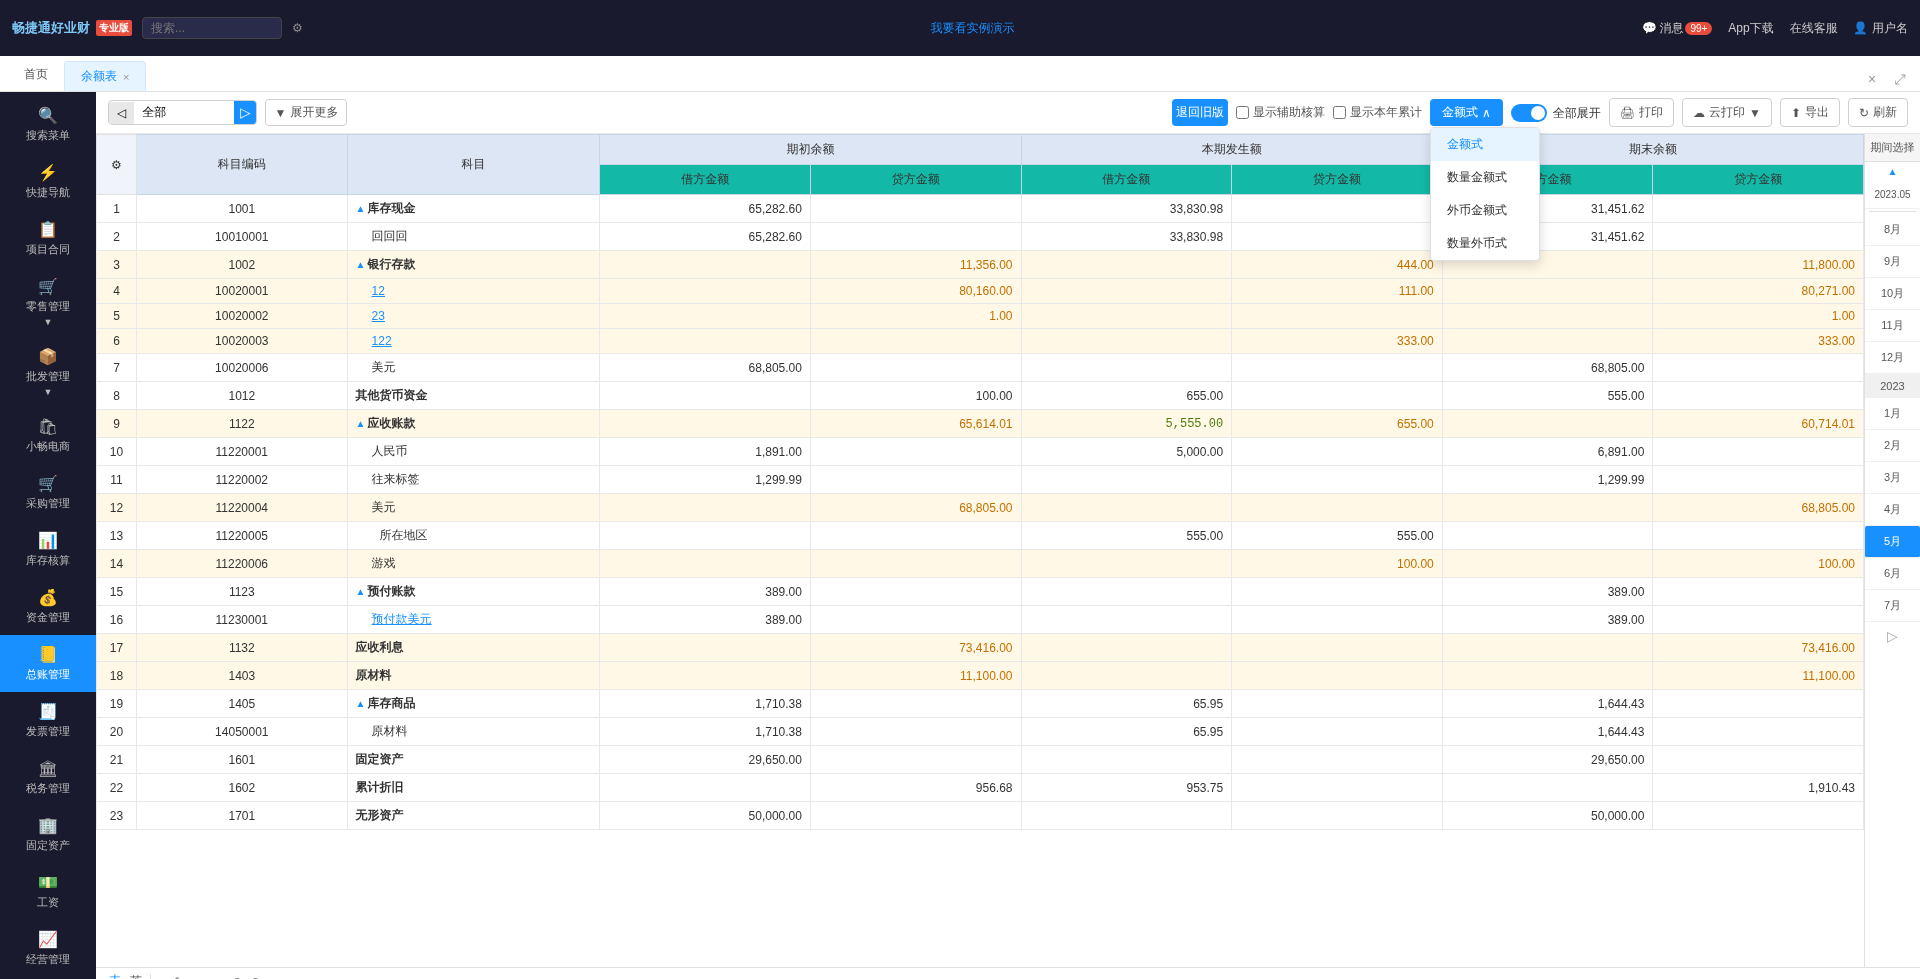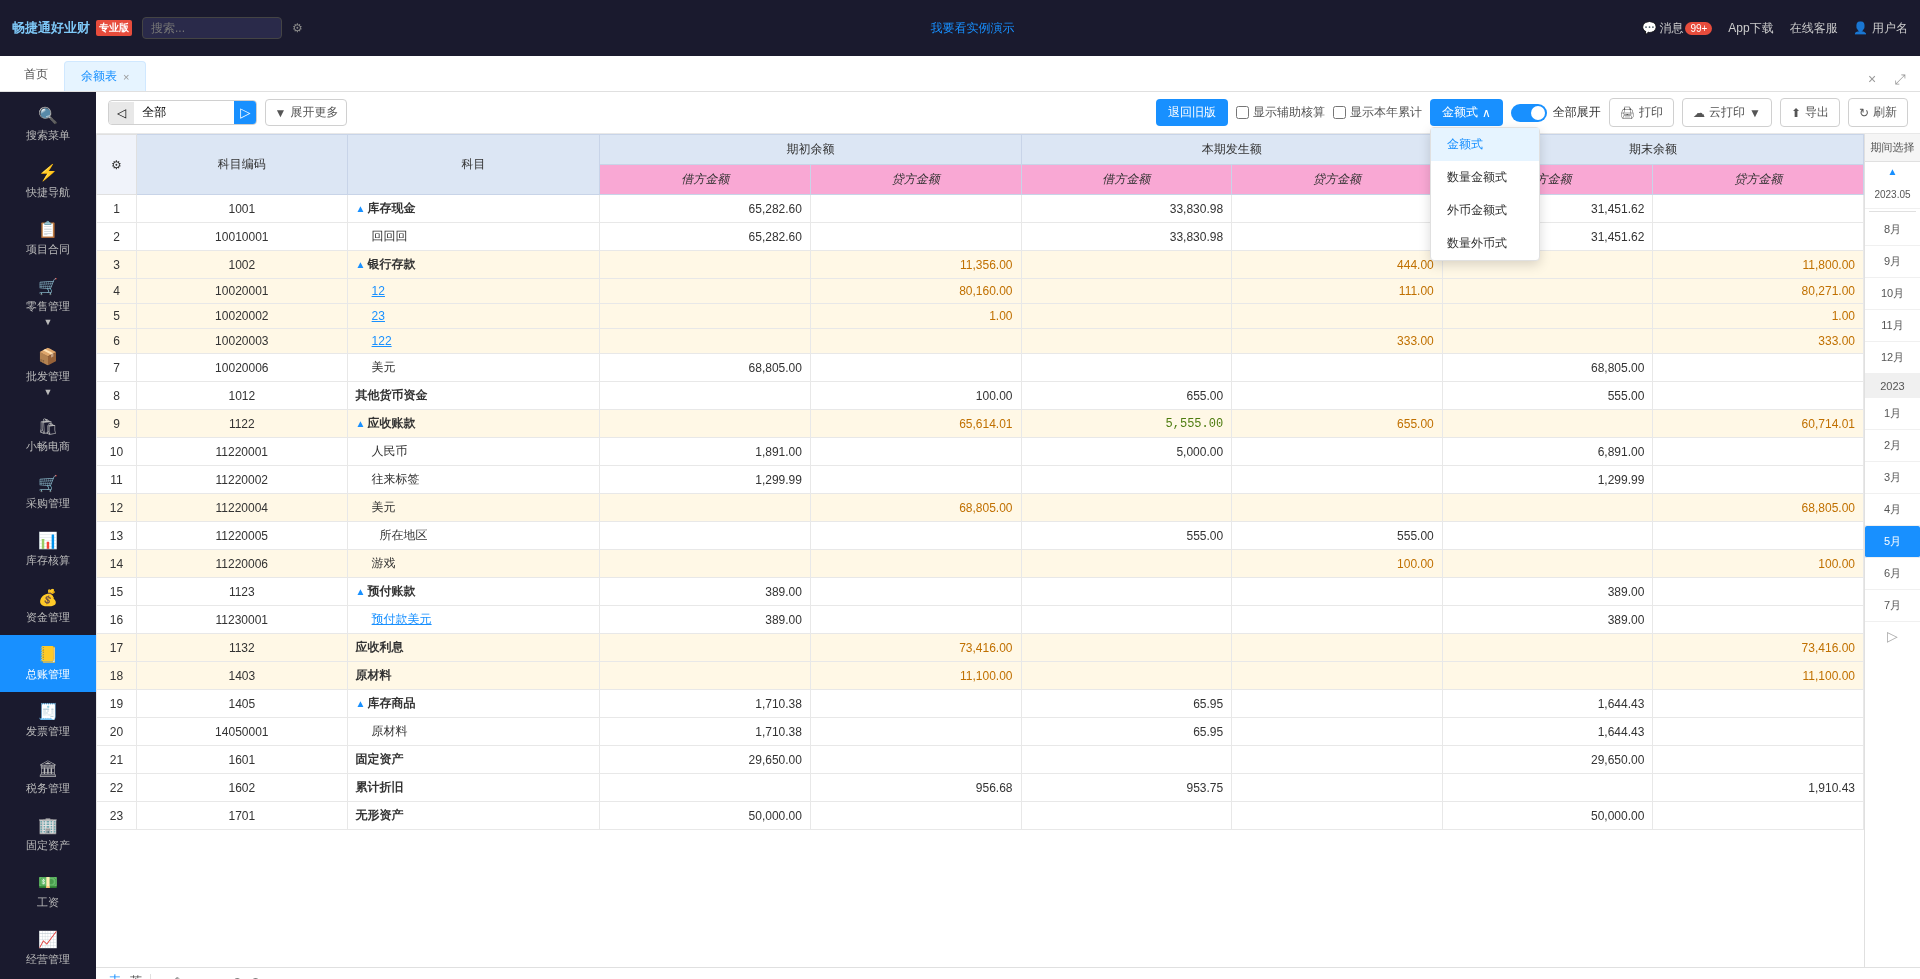--- a/index.html
+++ b/index.html
@@ -36,35 +36,35 @@
     .content { flex: 1; display: flex; flex-direction: column; background: #f5f6fa; overflow: hidden; }
 
     
     .toolbar { background: #fff; padding: 6px 12px; display: flex; align-items: center; gap: 8px; border-bottom: 1px solid #e8e8e8; flex-wrap: nowrap; }
     .toolbar-search { display: flex; align-items: center; border: 1px solid #d0d0d0; border-radius: 4px; overflow: hidden; }
     .toolbar-search-btn { background: #e8e8e8; border: none; padding: 4px 8px; cursor: pointer; font-size: 12px; }
     .toolbar-search-input { border: none; outline: none; padding: 4px 8px; font-size: 12px; width: 100px; }
     .toolbar-search-arrow { background: #1890ff; color: #fff; border: none; padding: 4px 6px; cursor: pointer; }
     .expand-btn { display: flex; align-items: center; gap: 4px; border: 1px solid #d0d0d0; border-radius: 4px; padding: 4px 8px; cursor: pointer; font-size: 12px; color: #555; background: #fff; }
     .toolbar-right { margin-left: auto; display: flex; align-items: center; gap: 8px; }
-    .btn-back { background: #1890ff; color: #fff; border: none; border-radius: 4px; padding: 5px 12px; cursor: pointer; font-size: 12px; }
+    .btn-back { background: #1890ff; color: #fff; border: none; border-radius: 4px; padding: 5px 4px; cursor: pointer; font-size: 12px; }
     .check-label { display: flex; align-items: center; gap: 4px; font-size: 12px; color: #555; cursor: pointer; }
     .btn-style { background: #1890ff; color: #fff; border: none; border-radius: 4px; padding: 5px 12px; cursor: pointer; font-size: 12px; display: flex; align-items: center; gap: 4px; position: relative; }
     .btn-outline { background: #fff; color: #555; border: 1px solid #d0d0d0; border-radius: 4px; padding: 5px 10px; cursor: pointer; font-size: 12px; display: flex; align-items: center; gap: 4px; }
-    .toggle-switch { display: flex; align-items: center; gap: 6px; font-size: 12px; }
+    .toggle-switch { display: flex; align-items: flex-end; gap: 6px; font-size: 12px; }
     .toggle { width: 36px; height: 18px; background: #1890ff; border-radius: 9px; position: relative; cursor: pointer; }
     .toggle::after { content: ''; width: 14px; height: 14px; background: #fff; border-radius: 50%; position: absolute; top: 2px; right: 2px; }
 
     
     .table-container { flex: 1; overflow: auto; padding: 0; background: #fff; }
     table { width: 100%; border-collapse: collapse; font-size: 12px; }
     thead { position: sticky; top: 0; z-index: 10; }
     .th-settings { background: #f0f3fa; width: 40px; text-align: center; border: 1px solid #e0e0e0; }
     thead tr th { background: #dce6f4; border: 1px solid #c8d4e8; padding: 6px 8px; text-align: center; color: #333; font-weight: 500; }
-    thead tr.sub-head th { background: #f9a8d4; font-style: italic; }
+    thead tr.sub-head th { background: #14b8a6; }
     tbody tr td { border: 1px solid #e8e8e8; padding: 5px 8px; color: #333; }
     tbody tr td.num { text-align: right; }
     tbody tr td.center { text-align: center; }
     .row-highlight td { background: #fff8e6 !important; }
     .row-highlight td.num { color: #c07000; font-weight: 500; }
 
     
     .right-panel { width: 56px; background: #fff; border-left: 1px solid #e0e0e0; display: flex; flex-direction: column; }
     .right-panel-header { padding: 6px 4px; text-align: center; font-size: 11px; color: #555; border-bottom: 1px solid #e0e0e0; background: #f5f5f5; }
     .right-panel-item { padding: 8px 4px; text-align: center; font-size: 11px; color: #555; cursor: pointer; border-bottom: 1px solid #f0f0f0; }

